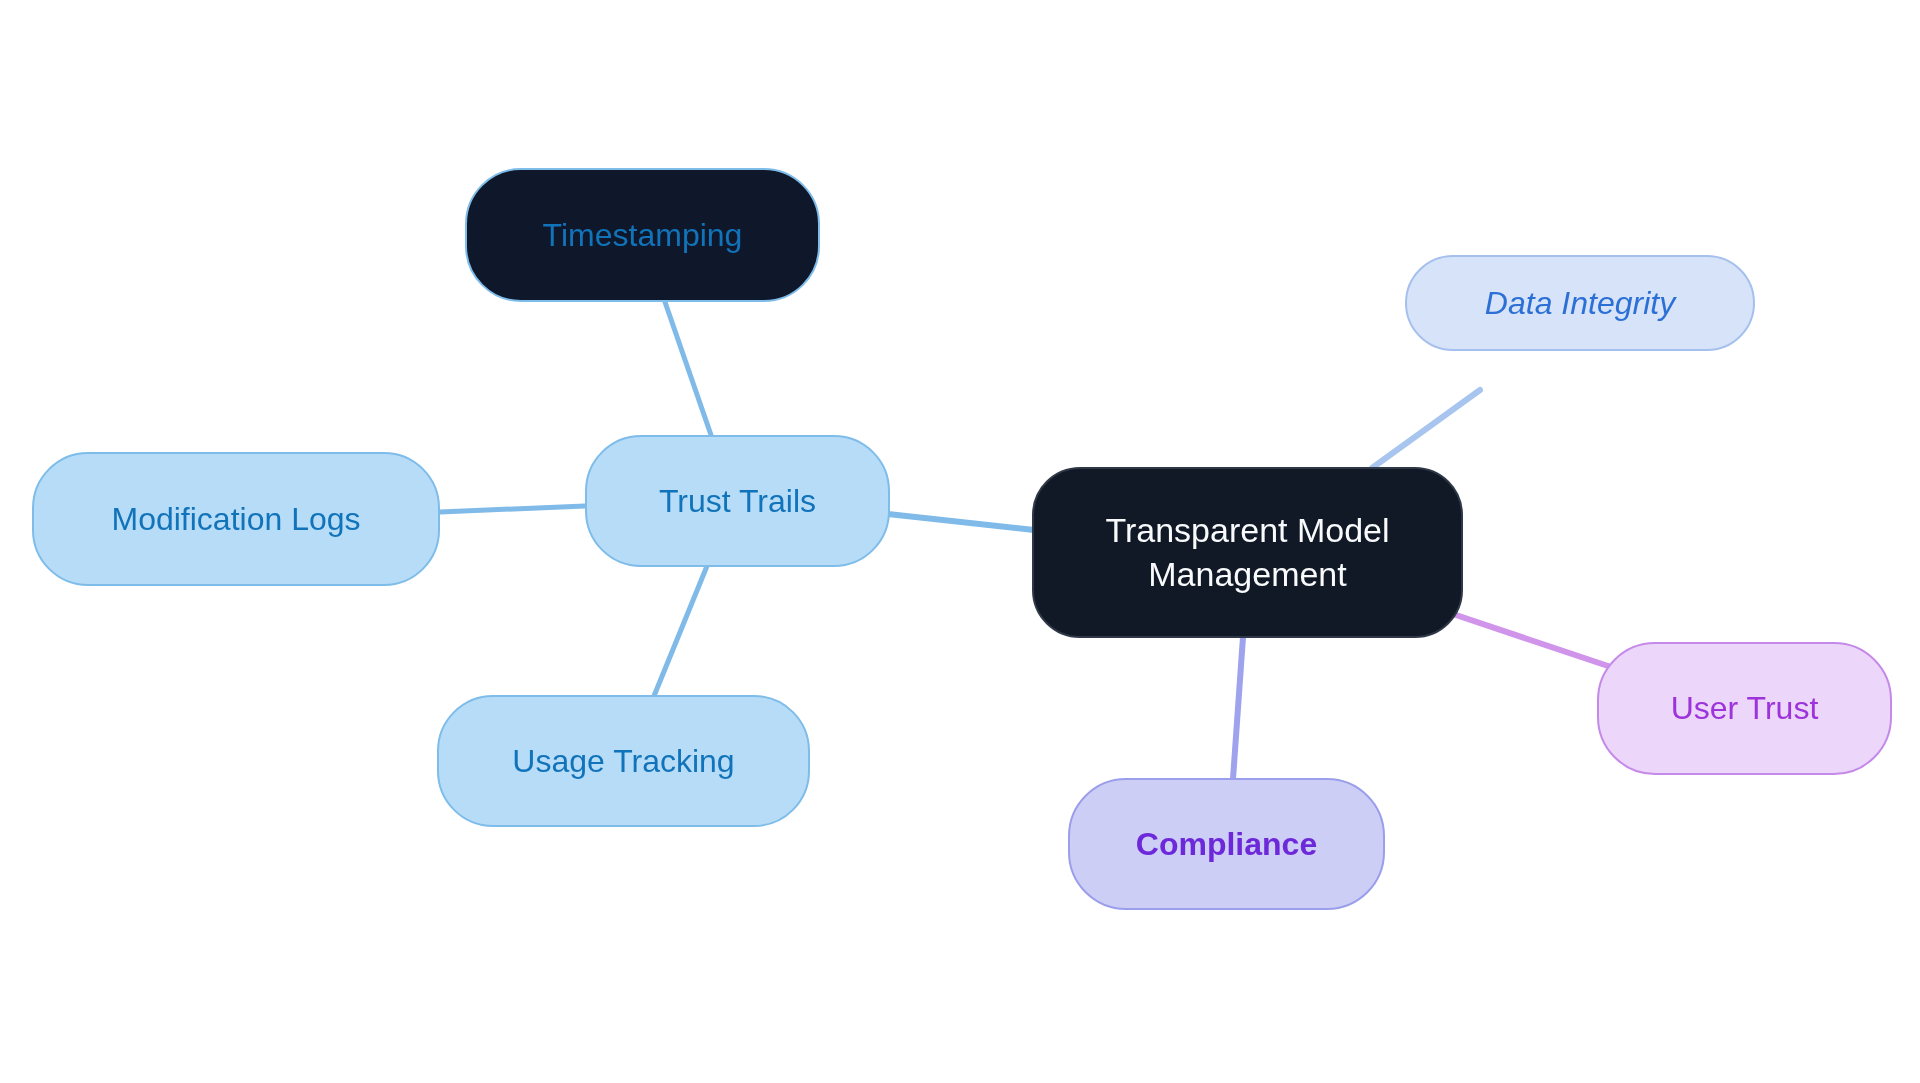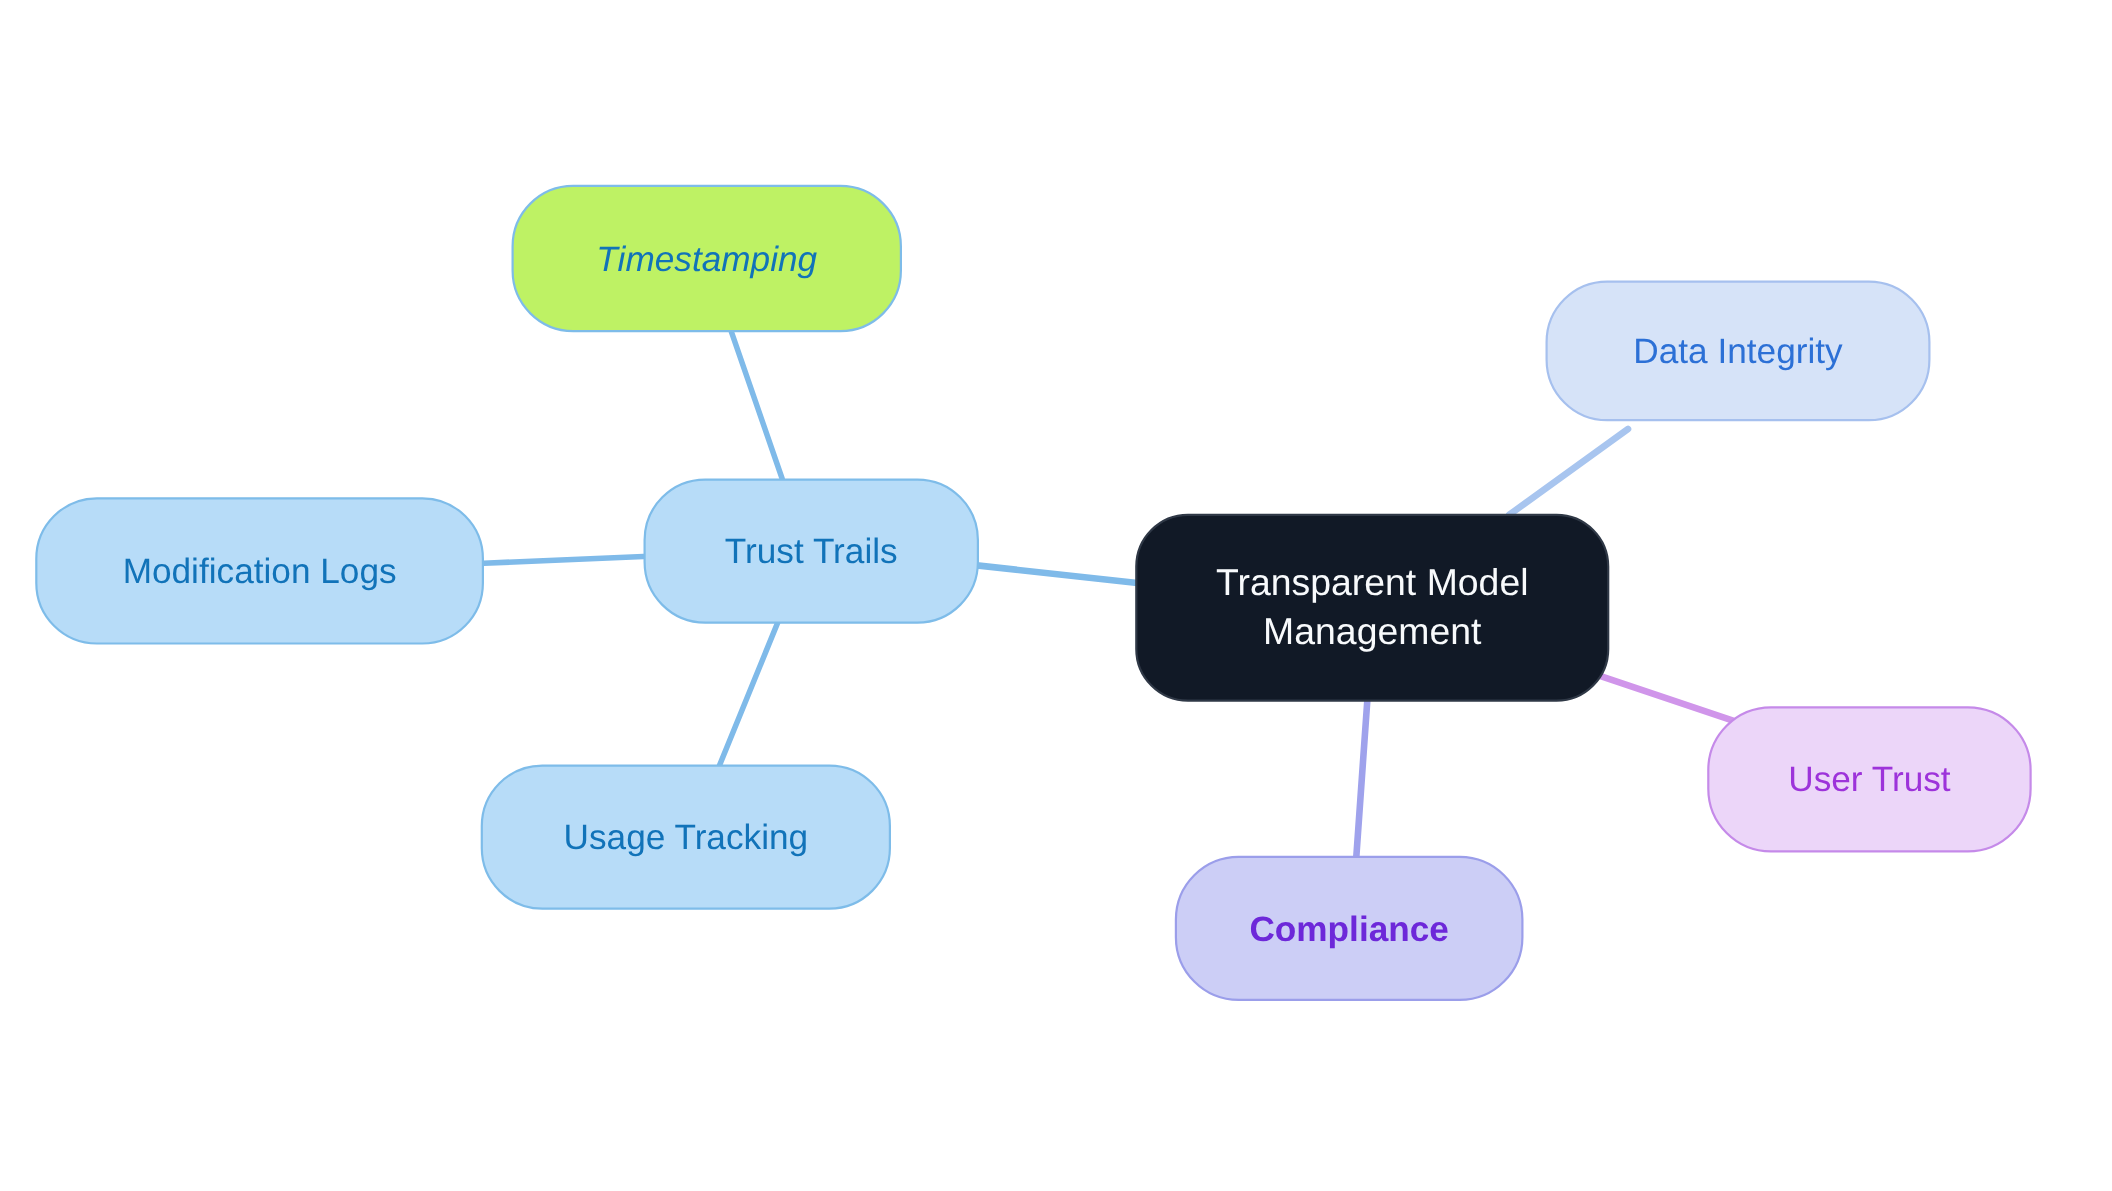--- a/index.html
+++ b/index.html
@@ -38,22 +38,22 @@
   .node .lbl { display: block; }
   
   .n-central {
     left: 1032px; top: 467px; width: 431px; height: 171px;
     border-radius: 48px; font-size: 34px; padding: 0 34px;
   }
   .n-audit        { left: 585px;  top: 435px; width: 305px; height: 132px; }
   .n-timestamping { left: 465px;  top: 168px; width: 355px; height: 134px; }
   .n-modlogs      { left: 32px;   top: 452px; width: 408px; height: 134px; }
   .n-usage        { left: 437px;  top: 695px; width: 373px; height: 132px; }
-  .n-dataint      { left: 1405px; top: 255px; width: 350px; height: 128px; }
-  .n-usertrust    { left: 1552px; top: 642px; width: 295px; height: 133px; border-radius: 58px; }
+  .n-dataint      { left: 1405px; top: 255px; width: 350px; height: 96px; font-style: italic; }
+  .n-usertrust    { left: 1597px; top: 642px; width: 295px; height: 133px; border-radius: 58px; }
   .n-compliance   { left: 1068px; top: 778px; width: 317px; height: 132px; border-radius: 58px; }
 </style>
 </head>
 <body>
 
 <div id="canvas" style="background: rgb(255, 255, 255);">
 
   <svg id="edges" viewBox="0 0 1920 1083">
     <line x1="665" y1="302" x2="711" y2="435" stroke-width="5" stroke-linecap="round" stroke="#7fbae9"></line>
     <line x1="440" y1="512" x2="585" y2="506" stroke-width="5" stroke-linecap="round" stroke="#7fbae9"></line>
@@ -65,21 +65,21 @@
   </svg>
 
   <div class="node n-central" style="background: rgb(17, 25, 38); border-color: rgb(47, 56, 70); color: rgb(248, 250, 252);">
     <span class="lbl">Transparent Model Management</span>
   </div>
 
   <div class="node n-audit" style="background: rgb(183, 220, 248); border-color: rgb(126, 188, 233); color: rgb(17, 115, 185);">
     <span class="lbl">Trust Trails</span>
   </div>
 
-  <div class="node n-timestamping" style="background: #bef264; border-color: rgb(126, 188, 233); color: rgb(17, 115, 185); font-style: italic;">
+  <div class="node n-timestamping" style="background: #0f172a; border-color: rgb(126, 188, 233); color: rgb(17, 115, 185);">
     <span class="lbl">Timestamping</span>
   </div>
 
   <div class="node n-modlogs" style="background: rgb(183, 220, 248); border-color: rgb(126, 188, 233); color: rgb(17, 115, 185);">
     <span class="lbl">Modification Logs</span>
   </div>
 
   <div class="node n-usage" style="background: rgb(183, 220, 248); border-color: rgb(126, 188, 233); color: rgb(17, 115, 185);">
     <span class="lbl">Usage Tracking</span>
   </div>

